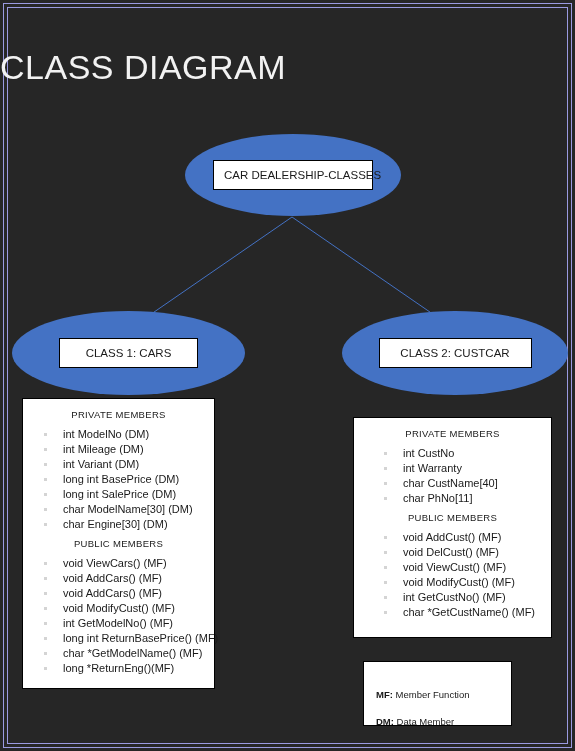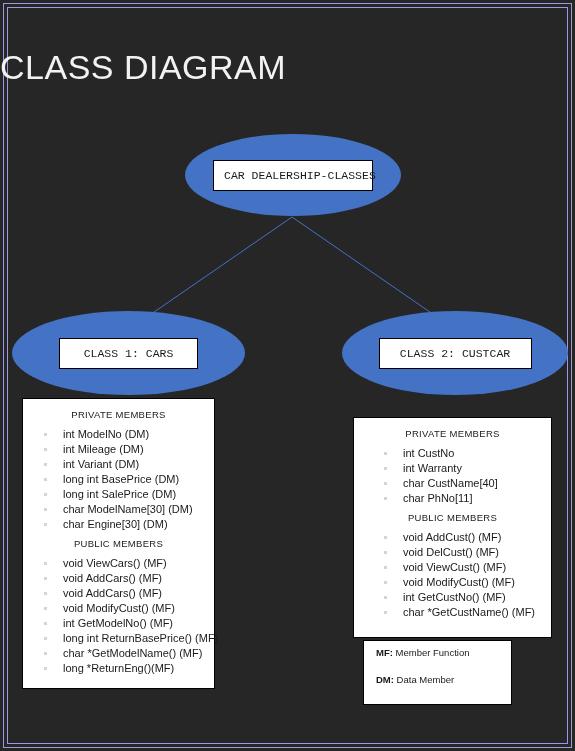--- a/index.html
+++ b/index.html
@@ -67,21 +67,20 @@
   }
 
   
   .node {
     position: absolute;
     border-radius: 50%;
     background: #4472c4;
     display: flex;
     align-items: center;
     justify-content: center;
-    font-family: Liberation Mono, monospace;
   }
   .node-label {
     background: #ffffff;
     border: 1px solid #000000;
     color: #1a1a1a;
     font-size: 11.5px;
     padding: 8px 10px;
     text-align: center;
     white-space: nowrap;
     box-sizing: border-box;
@@ -156,27 +155,27 @@
     height: 3px;
     background: #d4d4d4;
   }
   #panel-custcar .member-item { padding-left: 49px; }
   #panel-custcar .member-item .bullet { left: 30px; }
 
   
   #legend {
     position: absolute;
     left: 363px;
-    top: 640px;
+    top: 661px;
     width: 149px;
     height: 65px;
     background: #ffffff;
     border: 1px solid #000000;
     box-sizing: border-box;
-    padding: 5px 0 0 12px;
+    padding: 26px 0 0 12px;
   }
   .legend-row {
     font-size: 9.5px;
     color: #1a1a1a;
     line-height: 13px;
     margin-bottom: 14px;
     white-space: nowrap;
   }
   .legend-key { font-weight: bold; }
 </style>

